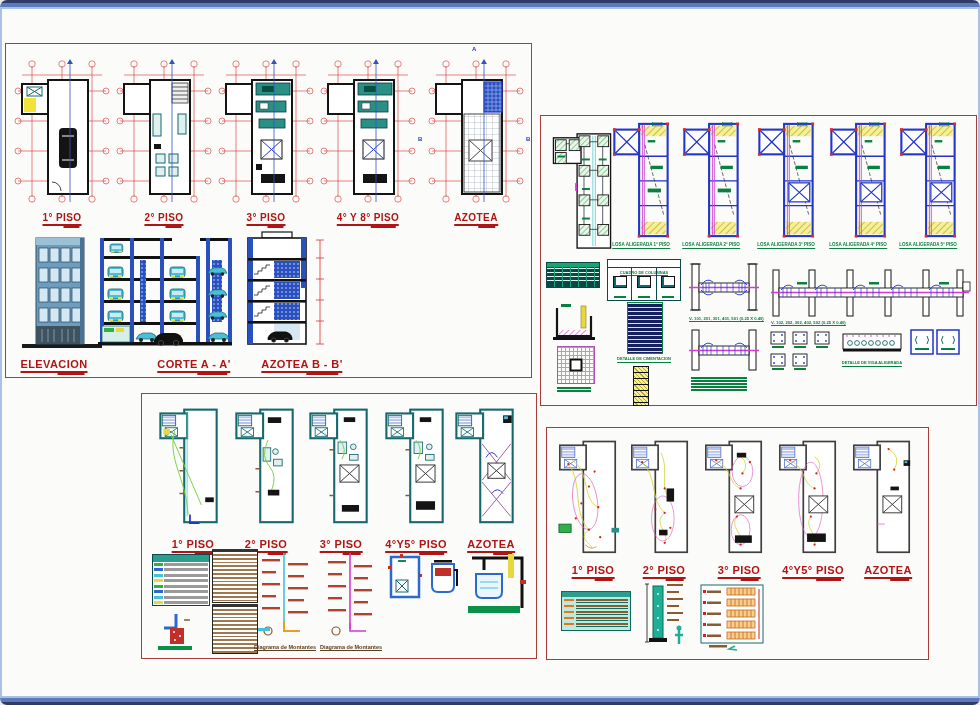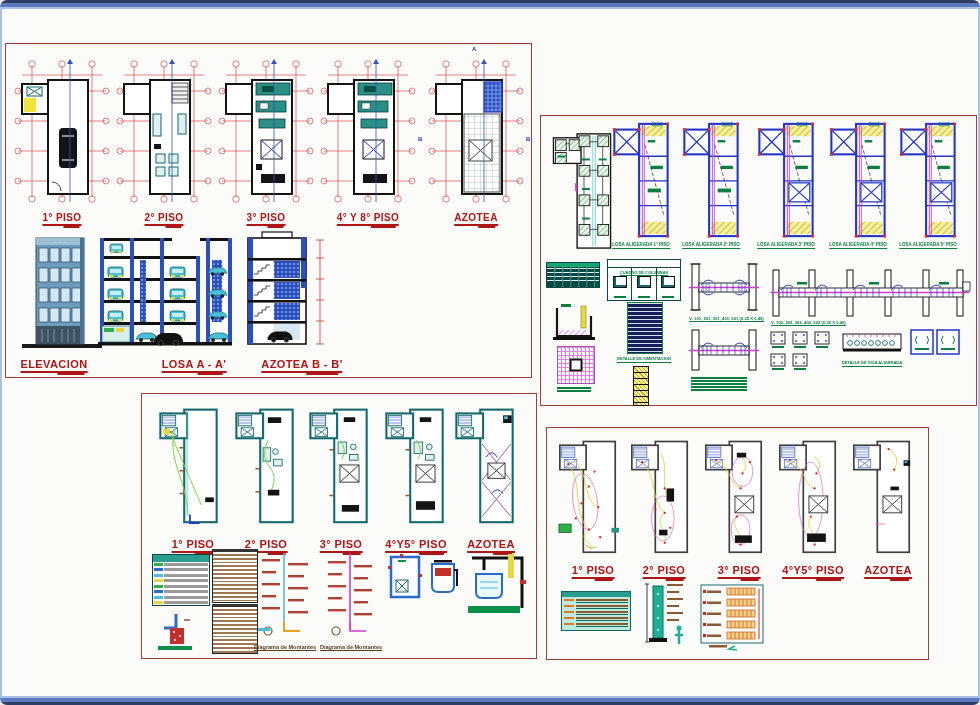--- a/index.html
+++ b/index.html
@@ -345,21 +345,21 @@
       <rect x="42" y="94" width="26" height="16" fill="#d7e7f2"></rect>
       <path d="M22 44h4v-3h4v-3h4v-3h4 M22 65h4v-3h4v-3h4v-3h4 M22 86h4v-3h4v-3h4v-3h4" stroke="#222" stroke-width=".8" fill="none"></path>
       <use href="#carblk" transform="translate(34,99) scale(.85)"></use>
       <g stroke="#d63030" stroke-width=".8">
         <line x1="88" y1="10" x2="88" y2="114"></line>
         <path d="M84 10h8M84 28h8M84 49h8M84 70h8M84 91h8M84 114h8"></path>
       </g>
     </svg>
 
     <span class="p rlab rlab2" style="left:48px;top:314px">ELEVACION</span>
-    <span class="p rlab rlab2" style="left:188px;top:314px">LOSA A - A'</span>
+    <span class="p rlab rlab2" style="left:188px;top:314px">CORTE A - A'</span>
     <span class="p rlab rlab2" style="left:296px;top:314px">AZOTEA B - B'</span>
   </div>
 
   <div class="p panel" style="left:540px;top:115px;width:435px;height:289px">
 
     <svg class="p" style="left:8px;top:10px" width="68" height="126" viewBox="0 0 68 128">
       <g stroke="#141414" stroke-width="1.4" fill="none">
         <rect x="28" y="8" width="34" height="116" fill="#fff"></rect>
         <rect x="4" y="12" width="28" height="26" fill="#fff"></rect>
       </g>

